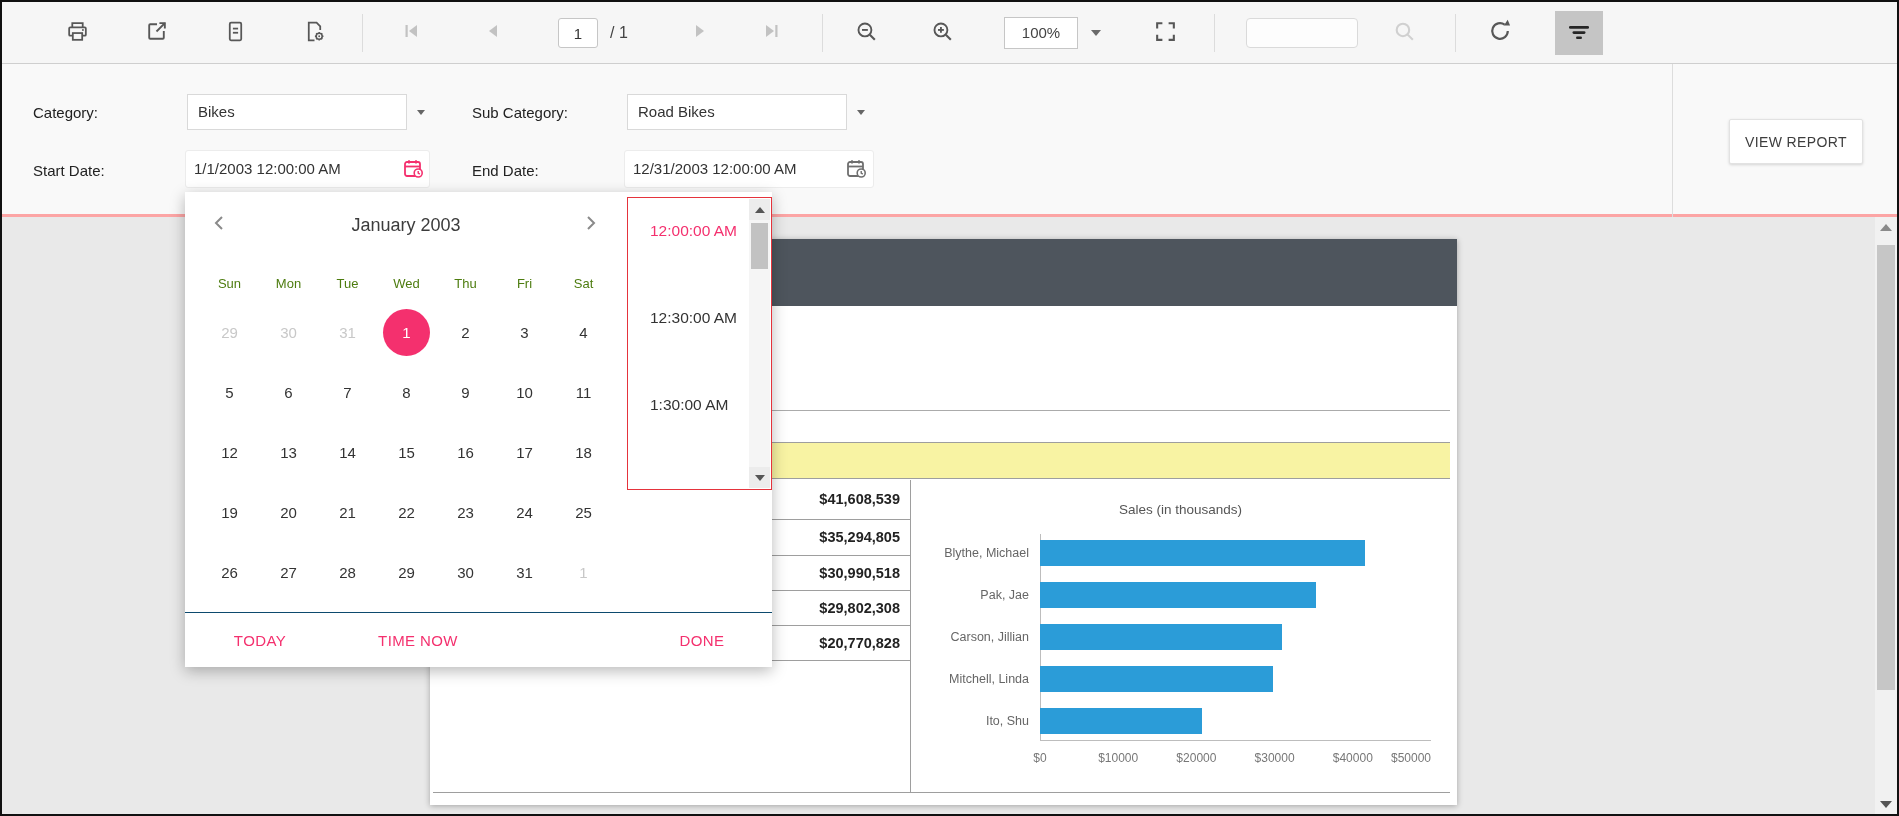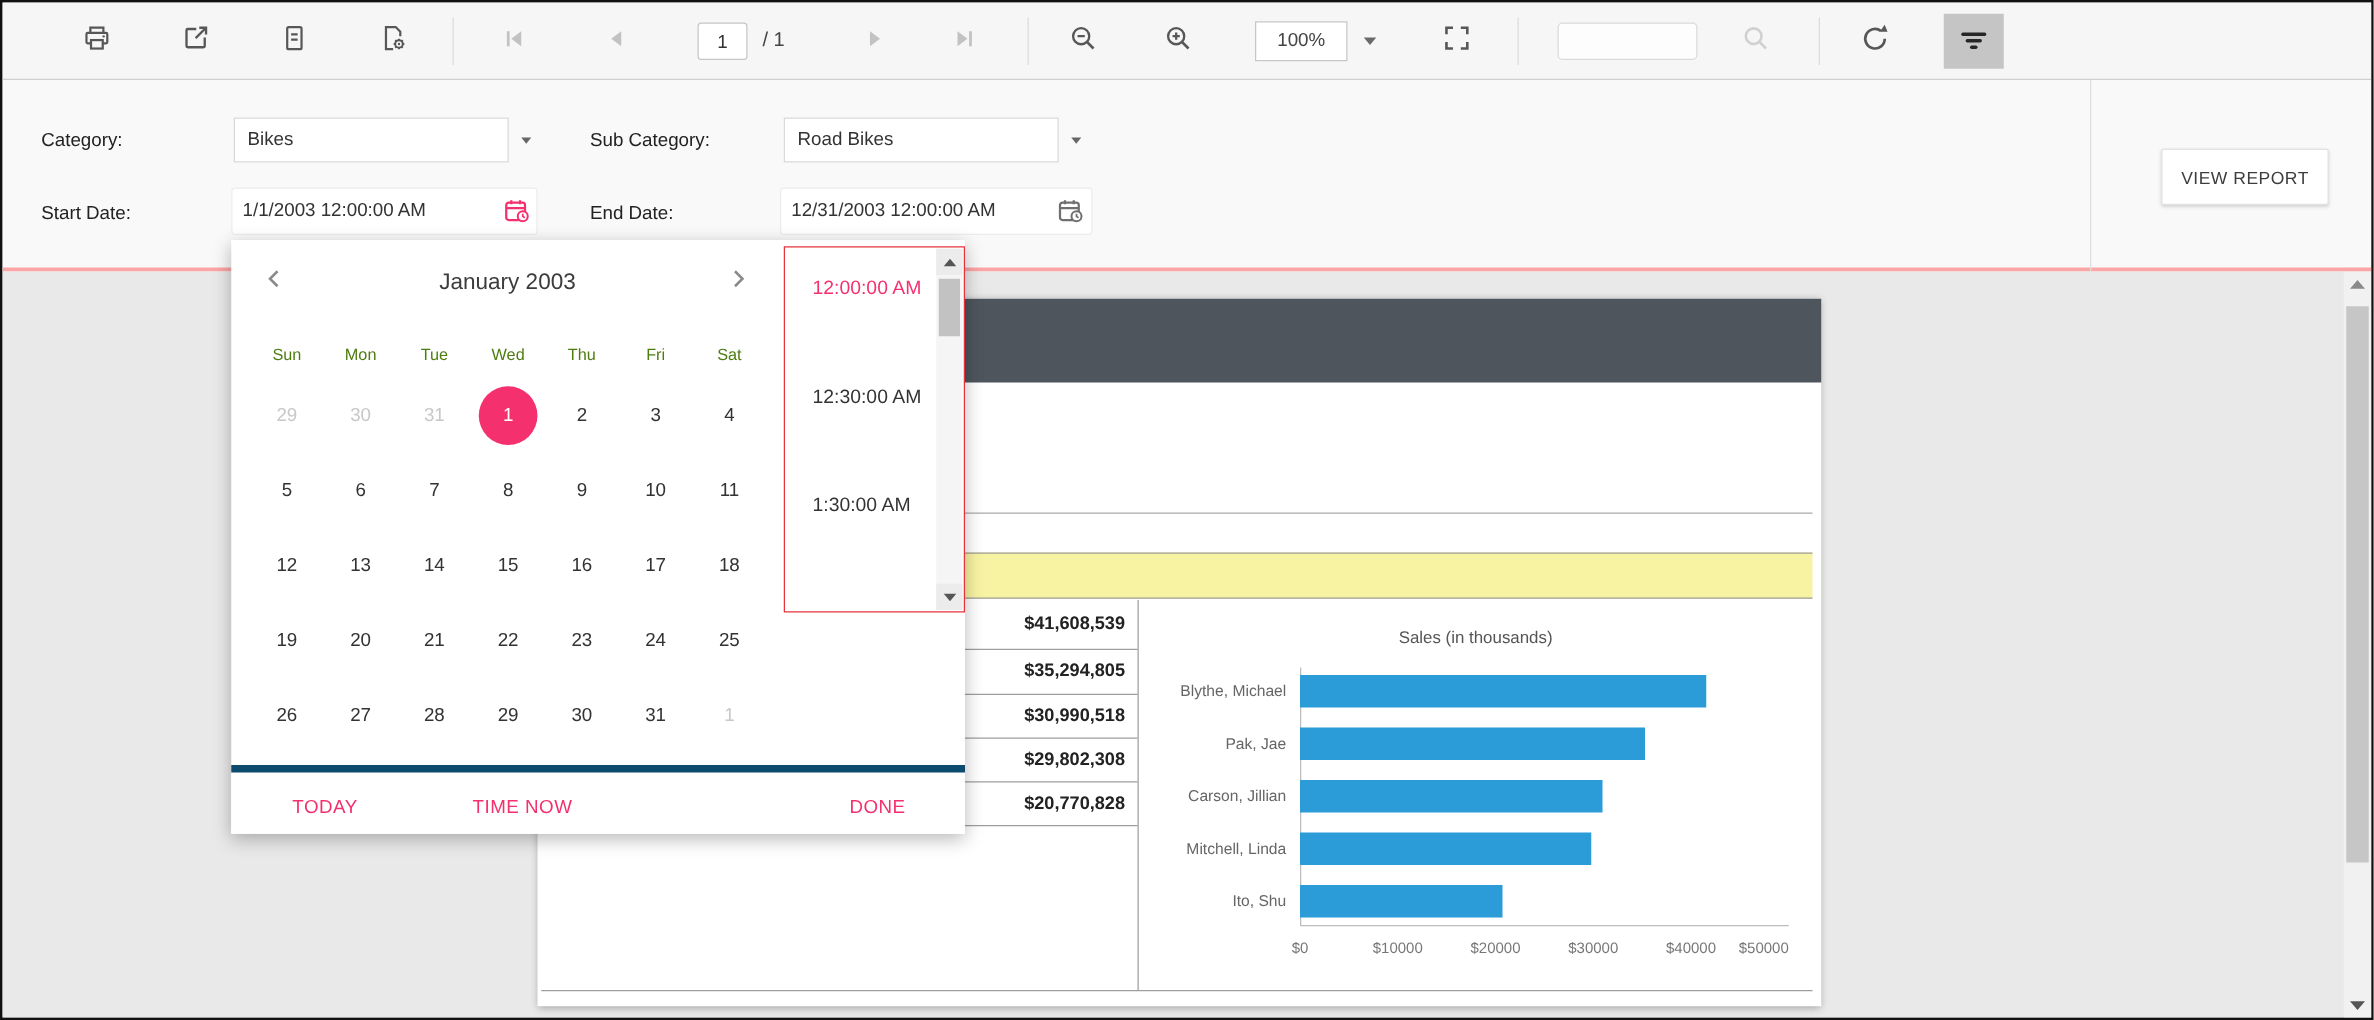--- a/index.html
+++ b/index.html
@@ -58,21 +58,21 @@
   .popup { position:absolute; left:183px; top:190px; width:587px; height:475px; background:#fff; box-shadow:0 4px 14px rgba(0,0,0,.28); z-index:40; }
   .cal-nav { position:absolute; top:18px; width:30px; height:30px; display:flex; align-items:center; justify-content:center; cursor:pointer; }
   .cal-title { position:absolute; left:0; top:18px; width:442px; text-align:center; font-size:18px; color:#3c3c3c; height:30px; line-height:30px; }
   .cal-dow-row { position:absolute; left:15px; top:74px; display:flex; }
   .cal-dow { width:59px; height:36px; line-height:36px; text-align:center; font-size:13px; color:#4d7c0f; }
   .cal-grid { position:absolute; left:15px; top:110px; width:413px; display:flex; flex-wrap:wrap; }
   .cal-cell { width:59px; height:60px; display:flex; align-items:center; justify-content:center; cursor:pointer; }
   .day-num { width:47px; height:47px; border-radius:50%; display:flex; align-items:center; justify-content:center; font-size:15px; color:#333; }
   .day-num.muted { color:#c8c8c8; }
   .day-num.sel { color:#fff; }
-  .pop-footer { position:absolute; left:0; top:420px; width:100%; height:55px; border-top:6px solid #0c4a6e; background:#fff; }
+  .pop-footer { position:absolute; left:0; top:420px; width:100%; height:55px; border-top:1px solid #0c4a6e; background:#fff; }
   .pop-btn { position:absolute; top:8px; height:40px; line-height:40px; font-size:15px; letter-spacing:.4px; cursor:pointer; text-align:center; }
   .time-panel { position:absolute; left:442px; top:5px; width:145px; height:293px; background:#fff; overflow:hidden; }
   .time-list { position:absolute; left:0; top:0; width:122px; height:100%; padding-top:10px; overflow:hidden; }
   .time-item { height:87px; padding:13px 2px 0 22px; font-size:15.5px; color:#333; line-height:20px; cursor:pointer; }
   .time-scroll { position:absolute; top:1px; right:1px; bottom:1px; width:21px; background:#f5f5f5; }
   .ts-btn { position:absolute; left:0; width:21px; height:21px; background:#ececec; display:flex; align-items:center; justify-content:center; cursor:pointer; }
   .ts-up { width:0; height:0; border-left:5px solid transparent; border-right:5px solid transparent; border-bottom:6px solid #555; }
   .ts-down { width:0; height:0; border-left:5px solid transparent; border-right:5px solid transparent; border-top:6px solid #555; }
   .ts-thumb { position:absolute; left:2px; width:17px; top:24px; height:46px; background:#c2c2c2; cursor:pointer; }
 </style>

